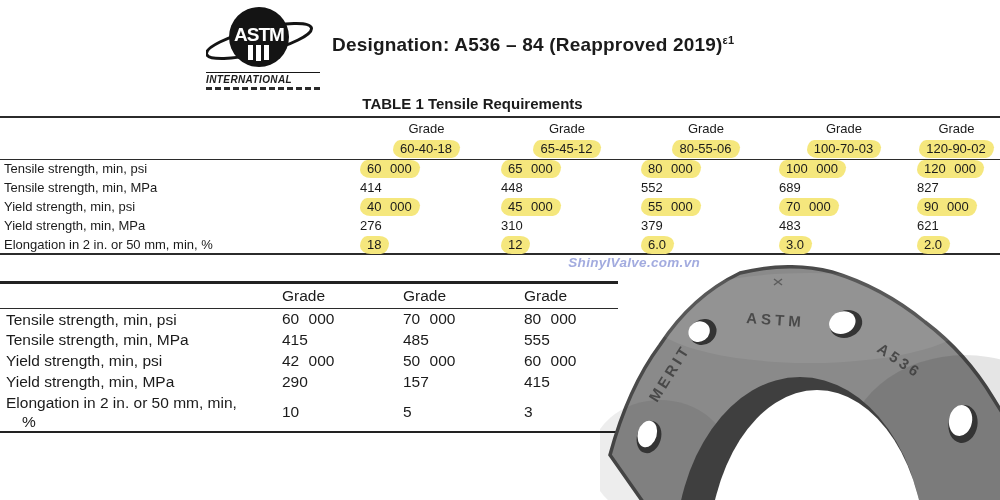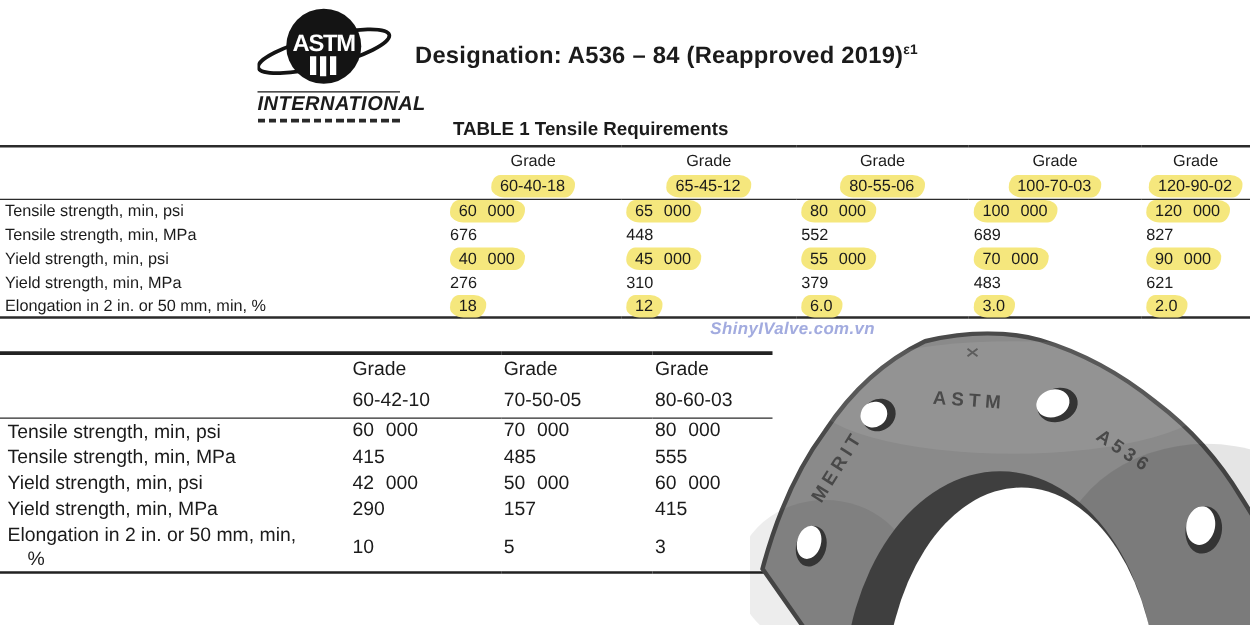--- a/index.html
+++ b/index.html
@@ -7,21 +7,21 @@
   }
   *{box-sizing:border-box;}
   html,body{margin:0;padding:0;}
   body{
     width:1000px;height:500px;position:relative;overflow:hidden;
     background:#ffffff;color:var(--ink);
     font-family:"Liberation Sans", sans-serif;
   }
   
   .logo{position:absolute;left:206px;top:4px;width:114px;}
-  .logo-int{font-size:16px;font-weight:bold;font-style:italic;letter-spacing:.4px;
+  .logo-int{font-size:10px;font-weight:bold;font-style:italic;letter-spacing:.4px;
     text-align:left;border-top:1.5px solid #161616;padding-top:1px;margin-top:-2px;}
   .logo-stripe{height:3px;margin-top:2px;
     background:repeating-linear-gradient(90deg,#2a2a2a 0 6px,transparent 6px 9px);}
   .designation{position:absolute;left:320px;top:22px;margin:12px;
     font-size:19px;font-weight:bold;letter-spacing:.2px;white-space:nowrap;}
   .designation sup{font-size:11px;}
   
   .watermark{position:absolute;left:520px;top:255px;width:180px;text-align:right;
     font-style:italic;font-weight:bold;font-size:13.5px;color:var(--wm);letter-spacing:.3px;}
   
@@ -115,21 +115,21 @@
           <tr>
             <td class="lbl">Tensile strength, min, psi</td>
             <td class="vc"><span class="val hl">60 000</span></td>
             <td class="vc"><span class="val hl">65 000</span></td>
             <td class="vc"><span class="val hl">80 000</span></td>
             <td class="vc"><span class="val hl">100 000</span></td>
             <td class="vc"><span class="val hl">120 000</span></td>
           </tr>
           <tr>
             <td class="lbl">Tensile strength, min, MPa</td>
-            <td class="vc"><span class="val">676</span></td>
+            <td class="vc"><span class="val">414</span></td>
             <td class="vc"><span class="val">448</span></td>
             <td class="vc"><span class="val">552</span></td>
             <td class="vc"><span class="val">689</span></td>
             <td class="vc"><span class="val">827</span></td>
           </tr>
           <tr>
             <td class="lbl">Yield strength, min, psi</td>
             <td class="vc"><span class="val hl">40 000</span></td>
             <td class="vc"><span class="val hl">45 000</span></td>
             <td class="vc"><span class="val hl">55 000</span></td>
@@ -164,26 +164,20 @@
           <col style="width:121px">
           <col style="width:96px">
       </colgroup>
       <thead>
           <tr>
             <th class="lbl"></th>
             <th class="gw">Grade</th>
             <th class="gw">Grade</th>
             <th class="gw">Grade</th>
           </tr>
-          <tr>
-            <th class="lbl"></th>
-            <th class="gn"><span>60-42-10</span></th>
-            <th class="gn"><span>70-50-05</span></th>
-            <th class="gn"><span>80-60-03</span></th>
-          </tr>
         </thead>
       <tbody>
           <tr>
             <td class="lbl">Tensile strength, min, psi</td>
             <td class="vc"><span class="val">60 000</span></td>
             <td class="vc"><span class="val">70 000</span></td>
             <td class="vc"><span class="val">80 000</span></td>
           </tr>
           <tr>
             <td class="lbl">Tensile strength, min, MPa</td>

